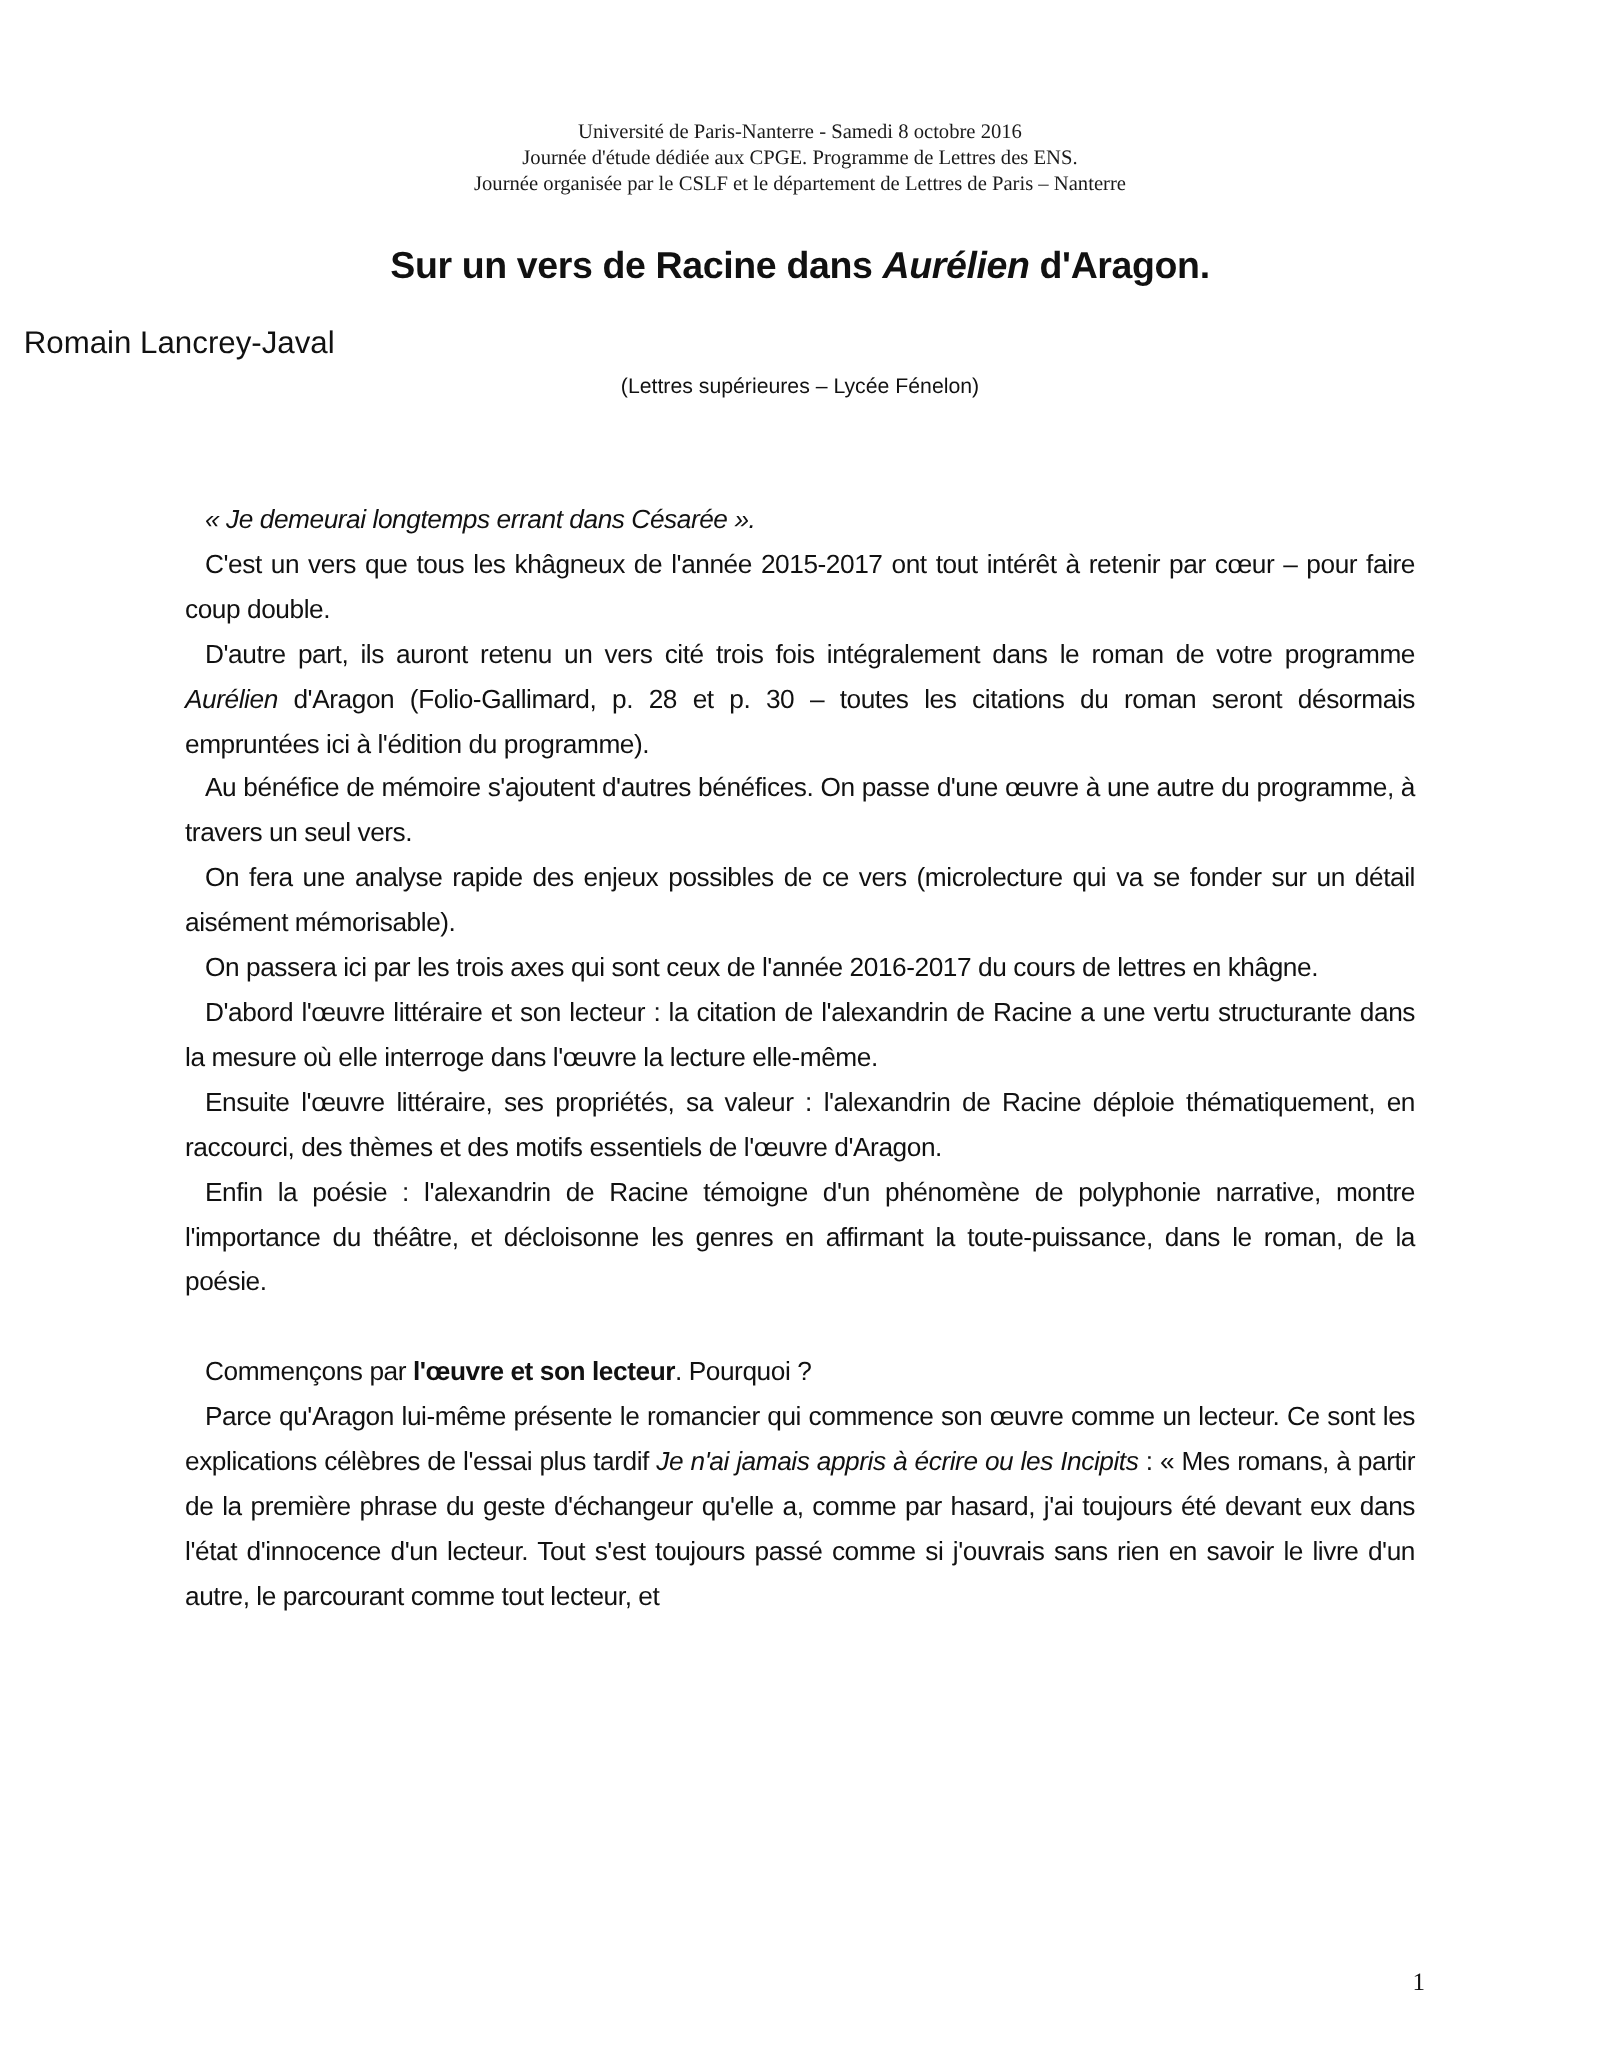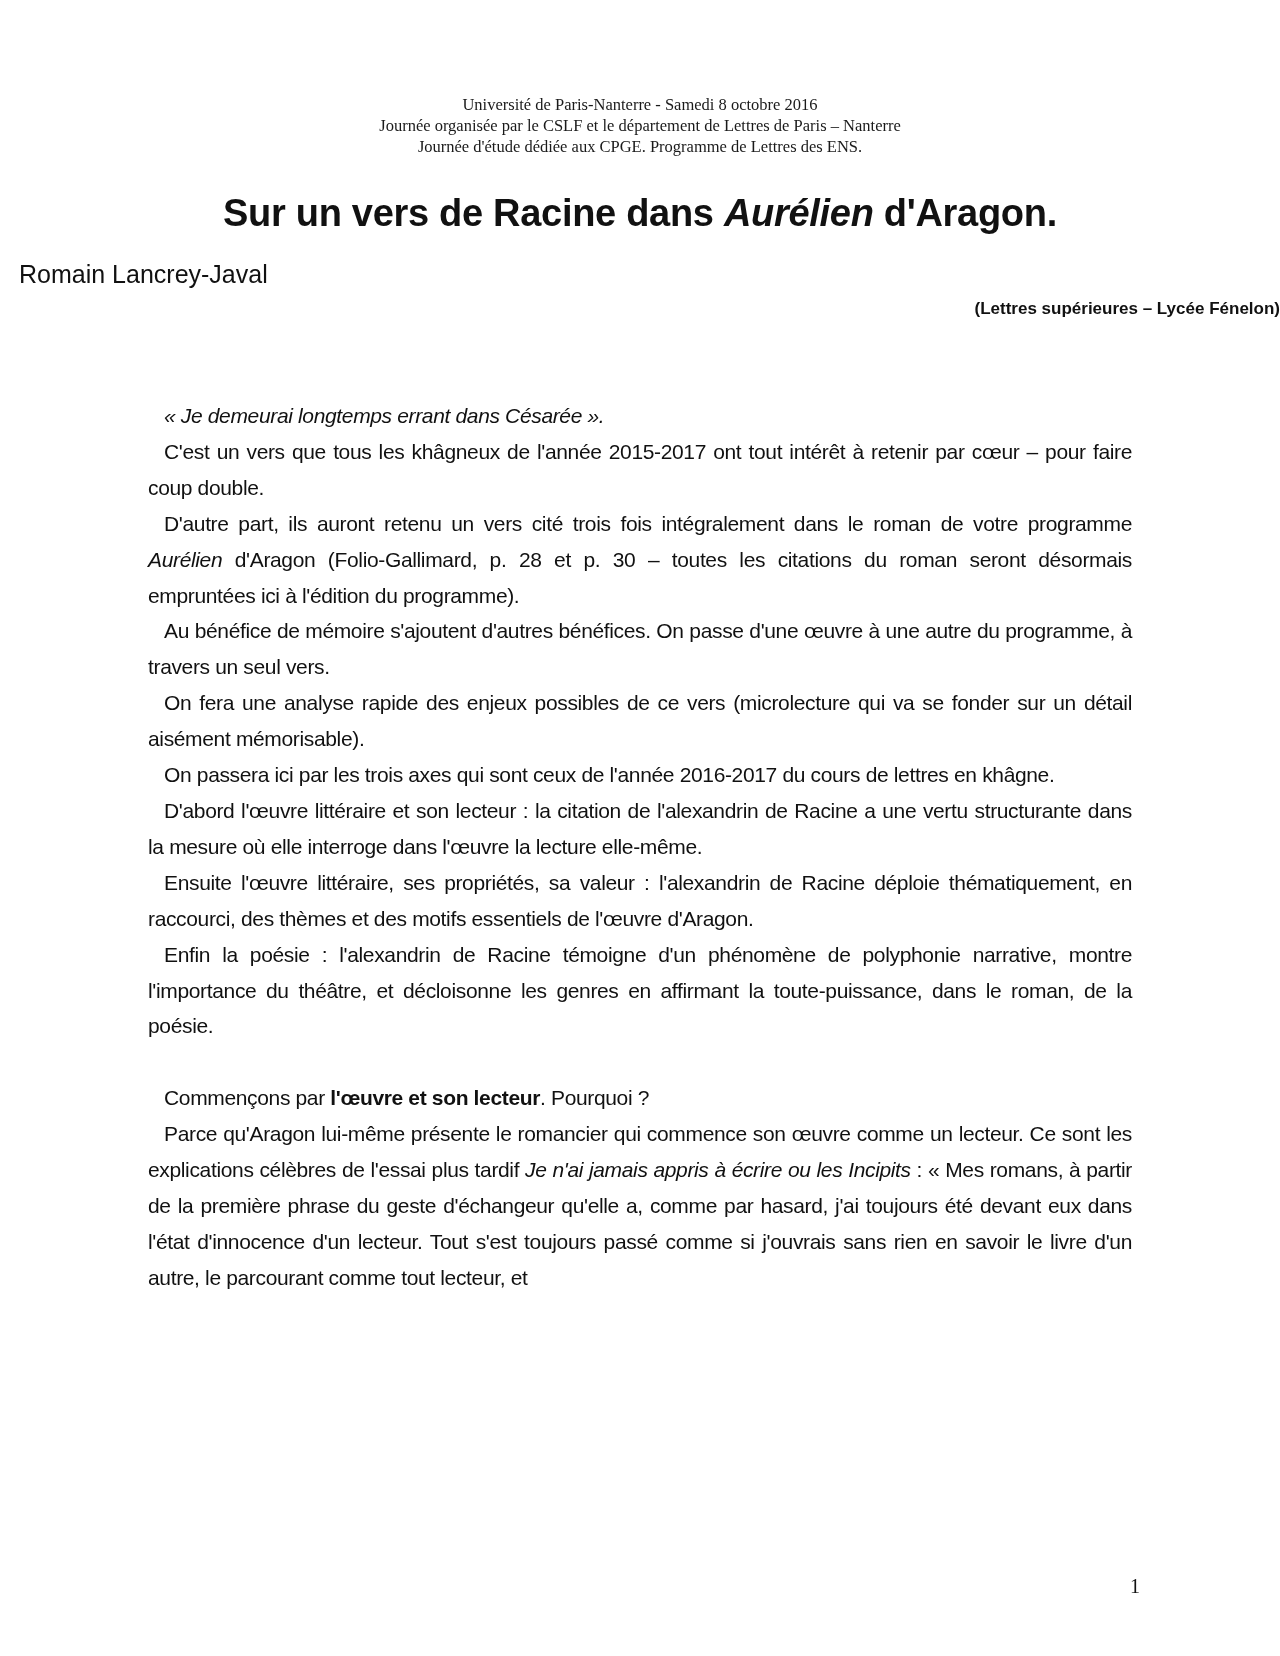--- a/index.html
+++ b/index.html
@@ -11,36 +11,36 @@
       text-align: center;
       font-family: "Liberation Serif", "DejaVu Serif", serif;
       font-size: 16.5px; line-height: 21px; color: #1a1a1a;
     }
     .conf-header div { white-space: nowrap; }
 
     .title {
       position: absolute; left: 0; top: 176px; width: 1280px;
       text-align: center;
       font-family: "Liberation Sans", "DejaVu Sans", sans-serif;
-      font-weight: bold; font-size: 38px; line-height: 38px; color: #111;
+      font-weight: bold; font-size: 30px; line-height: 38px; color: #111;
       letter-spacing: -0.3px;
     }
     .title em { font-style: italic; }
 
     .author {
       position: absolute; left: 0; top: 240px; width: 1280px;
       text-align: left;
       font-family: "Liberation Sans", "DejaVu Sans", sans-serif;
       font-size: 25px; line-height: 32px; color: #111; padding-left: 19px;
     }
     .affiliation {
       position: absolute; left: 0; top: 280px; width: 1280px;
-      text-align: right;
+      text-align: center;
       font-family: "Liberation Sans", "DejaVu Sans", sans-serif;
-      font-size: 17px; line-height: 22px; color: #111; font-weight: bold;
+      font-size: 17px; line-height: 22px; color: #111;
     }
 
     .body-text {
       position: absolute; left: 148px; top: 380px; width: 984px;
       font-family: "Liberation Sans", "DejaVu Sans", sans-serif;
       font-size: 21px; line-height: 35.9px; color: #111;
       letter-spacing: -0.35px;
     }
     .para { margin: 0; text-indent: 16px; text-align: justify; }
     .para.epigraph { font-style: italic; }
@@ -55,22 +55,22 @@
       font-size: 20px; line-height: 24px; color: #111;
     }
   </style>
 </head>
 <body>
 
 <div class="page">
 
   <div class="conf-header">
     <div>Université de Paris-Nanterre - Samedi 8 octobre 2016</div>
+    <div>Journée d'étude dédiée aux CPGE. Programme de Lettres des ENS.</div>
     <div>Journée organisée par le CSLF et le département de Lettres de Paris – Nanterre</div>
-    <div>Journée d'étude dédiée aux CPGE. Programme de Lettres des ENS.</div>
   </div>
 
   <h1 class="title" style="margin:0;">
     <span>Sur un vers de Racine dans </span><em>Aurélien</em><span> d'Aragon.</span>
   </h1>
 
   <div class="author">Romain Lancrey-Javal</div>
   <div class="affiliation">(Lettres supérieures – Lycée Fénelon)</div>
 
   <div class="body-text">

